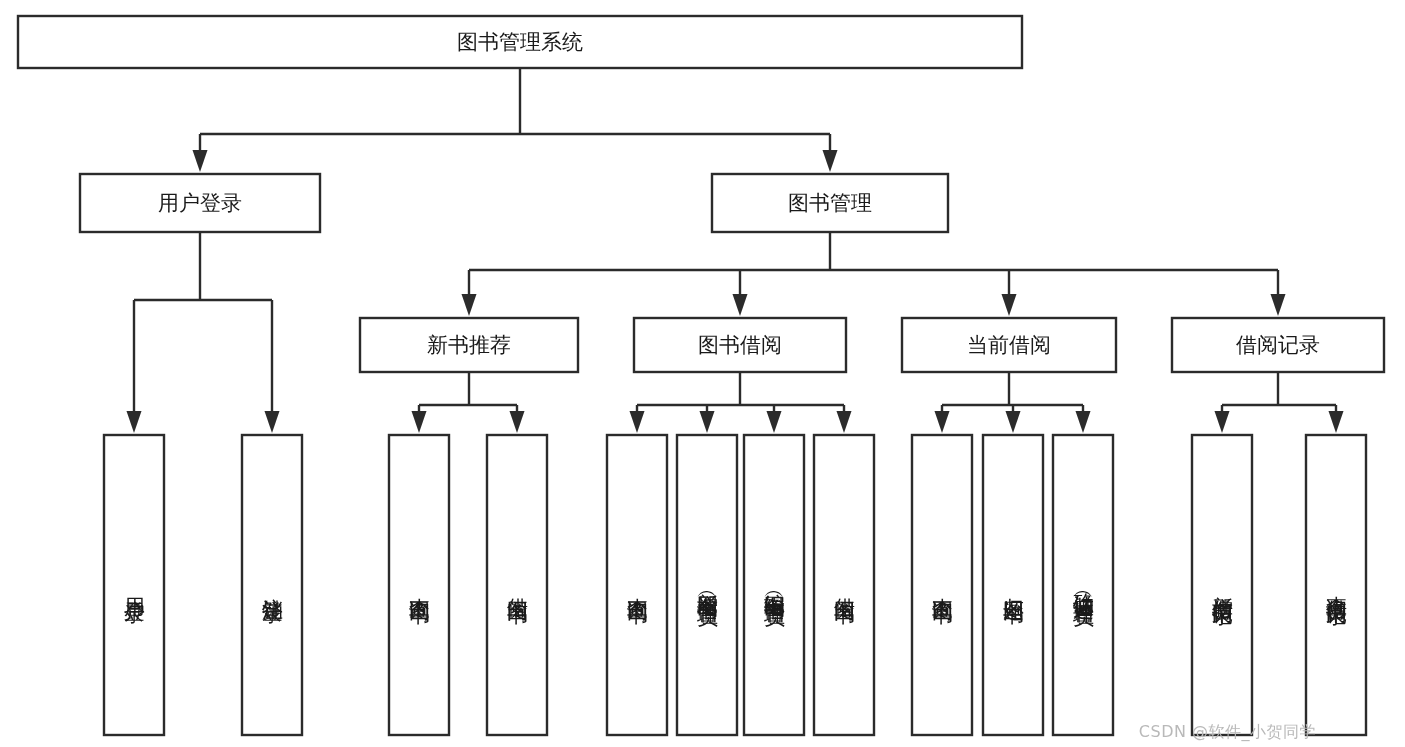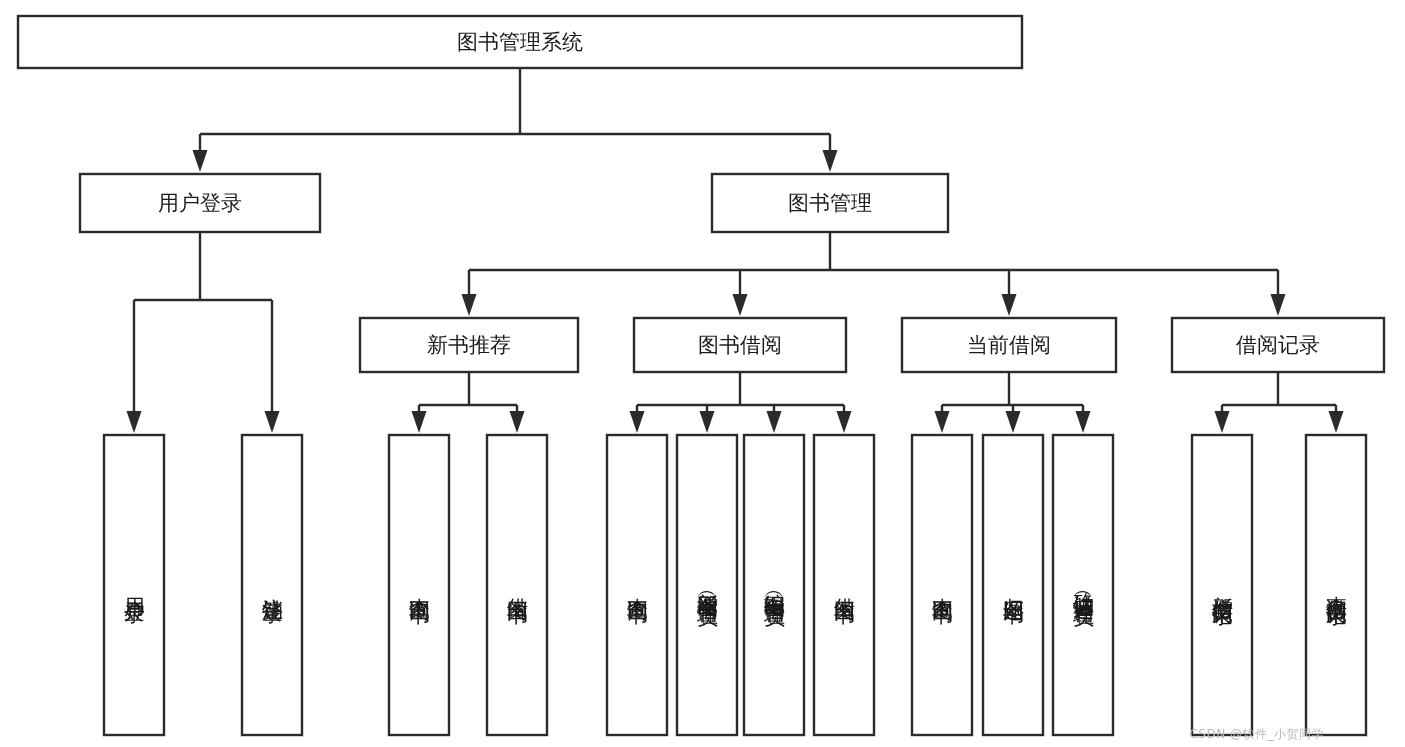--- a/index.html
+++ b/index.html
@@ -60,24 +60,24 @@
     color: #1a1a1a;
     letter-spacing: 2px;
     white-space: nowrap;
     display: flex;
     align-items: flex-start;
     justify-content: center;
     pointer-events: none;
   }
   .watermark {
     position: absolute;
-    right: 10px;
+    right: 18px;
     bottom: 4px;
     font-family: "DejaVu Sans", "Liberation Sans", sans-serif;
-    font-size: 12px;
+    font-size: 16px;
     color: #b9b9b9;
     white-space: nowrap;
     letter-spacing: 0.5px;
   }
 </style>
 </head>
 <body>
 
 <div id="diagram-root">
 

